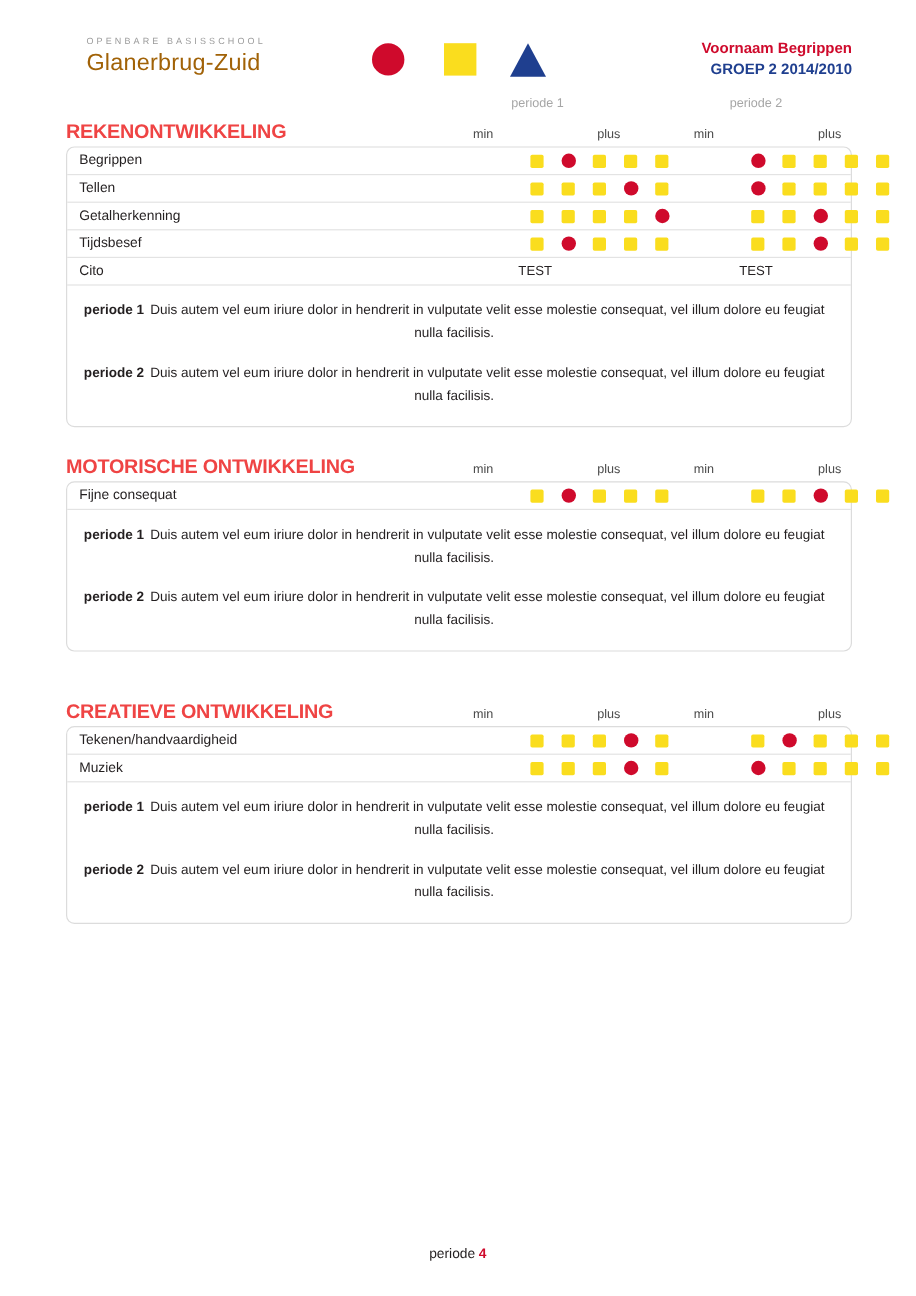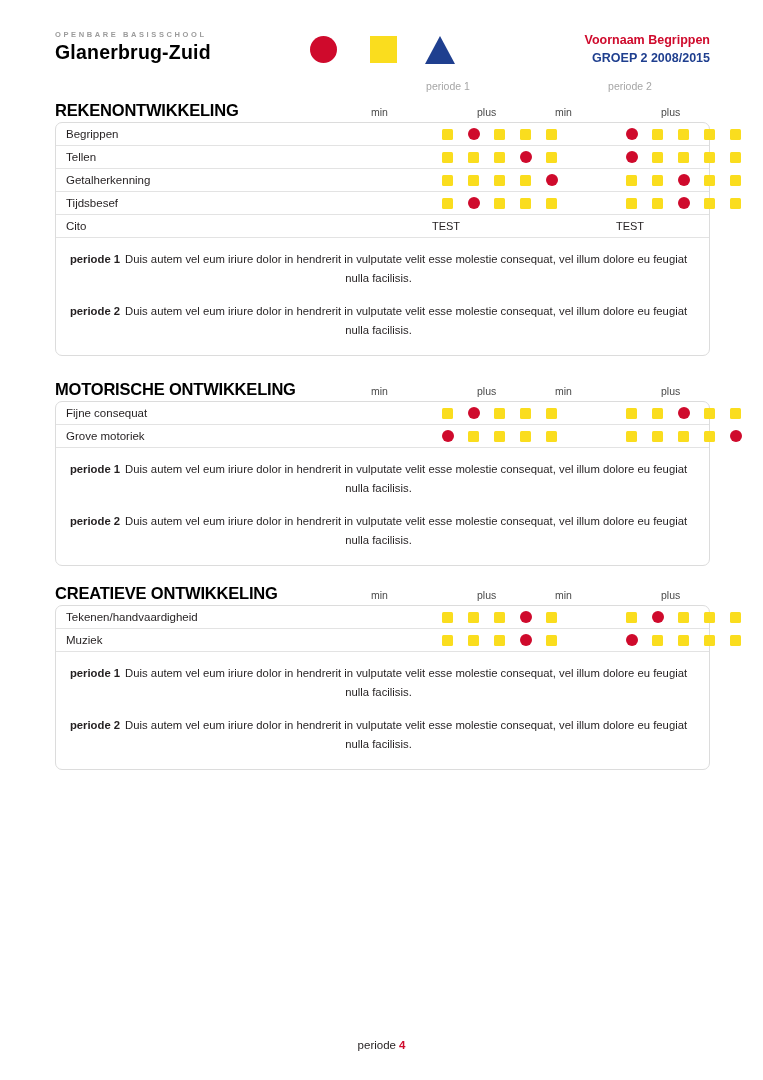--- a/index.html
+++ b/index.html
@@ -18,35 +18,34 @@
 
   
   #header {
     position: absolute;
     left: 0; top: 0;
     width: 763px;
     height: 82px;
   }
   #logo-block {
     position: absolute;
-    left: 55px;
+    left: 72px;
     top: 30px;
     width: 260px;
-    font-weight: bold;
   }
   #logo-kicker {
     font-size: 7.5px;
     letter-spacing: 2.6px;
     color: #9b9b9b;
     font-family: "Liberation Sans", sans-serif;
     white-space: nowrap;
   }
   #logo-name {
     font-size: 19.5px;
-    color: #000000;
+    color: #a16207;
     letter-spacing: 0.2px;
     margin-top: 2px;
     font-family: "Liberation Sans", sans-serif;
     white-space: nowrap;
   }
 
   #legend-shapes {
     position: absolute;
     left: 305px;
     top: 32px;
@@ -105,21 +104,21 @@
   .section-head {
     position: relative;
     height: 40px;
   }
   .section-title {
     position: absolute;
     left: 55px;
     bottom: 2px;
     font-size: 16.5px;
     font-weight: bold;
-    color: #000000;
+    color: #ef4444;
     letter-spacing: -0.2px;
     white-space: nowrap;
   }
   .period-label {
     position: absolute;
     top: -2px;
     font-size: 10.5px;
     color: #a6a6a6;
     white-space: nowrap;
     text-align: center;
@@ -127,21 +126,21 @@
   }
   .period-label.p1 { left: 408px; }
   .period-label.p2 { left: 590px; }
 
   .scale-label {
     position: absolute;
     bottom: 4px;
     font-size: 10.5px;
     color: #4a4a4a;
     white-space: nowrap;
-    text-align: left;
+    text-align: right;
     width: 40px;
   }
   .scale-label.min1  { left: 371px; }
   .scale-label.plus1 { left: 477px; }
   .scale-label.min2  { left: 555px; }
   .scale-label.plus2 { left: 661px; }
 
   .card {
     position: relative;
     margin: 0 0 0 55px;
@@ -251,21 +250,21 @@
   </div>
 
   <div id="legend-shapes">
     <div class="legend-circle"></div>
     <div class="legend-square"></div>
     <div class="legend-triangle"></div>
   </div>
 
   <div id="student-block">
     <div id="student-name">Voornaam Begrippen</div>
-    <div id="student-group">GROEP 2  2008/2015</div>
+    <div id="student-group">GROEP 2  2014/2010</div>
   </div>
 
 </div>
 
 <div id="sections-host">
     <div class="section" style="top: 82px;">
       <div class="section-head">
         <div class="section-title">REKENONTWIKKELING</div>
         <div class="period-label p1">periode 1</div>
         <div class="period-label p2">periode 2</div>
@@ -373,37 +372,20 @@
             <div class="marker sq" style="left: 165px;"></div>
           </div>
           <div class="markers p2">
             <div class="marker sq" style="left: 61px;"></div>
             <div class="marker sq" style="left: 87px;"></div>
             <div class="marker dot" style="left: 113px;"></div>
             <div class="marker sq" style="left: 139px;"></div>
             <div class="marker sq" style="left: 165px;"></div>
           </div>
         </div>
-        <div class="row">
-          <div class="row-label">Grove motoriek</div>
-          <div class="markers p1">
-            <div class="marker dot" style="left: 61px;"></div>
-            <div class="marker sq" style="left: 87px;"></div>
-            <div class="marker sq" style="left: 113px;"></div>
-            <div class="marker sq" style="left: 139px;"></div>
-            <div class="marker sq" style="left: 165px;"></div>
-          </div>
-          <div class="markers p2">
-            <div class="marker sq" style="left: 61px;"></div>
-            <div class="marker sq" style="left: 87px;"></div>
-            <div class="marker sq" style="left: 113px;"></div>
-            <div class="marker sq" style="left: 139px;"></div>
-            <div class="marker dot" style="left: 165px;"></div>
-          </div>
-        </div>
         <div class="notes">
           <p class="note"><span class="note-label">periode 1</span><span>Duis autem vel eum iriure dolor in hendrerit in vulputate velit esse molestie consequat, vel illum dolore eu feugiat nulla facilisis.</span></p>
           <p class="note"><span class="note-label">periode 2</span><span>Duis autem vel eum iriure dolor in hendrerit in vulputate velit esse molestie consequat, vel illum dolore eu feugiat nulla facilisis.</span></p>
         </div>
       </div>
     </div>
     <div class="section" style="top: 565px;">
       <div class="section-head">
         <div class="section-title">CREATIEVE ONTWIKKELING</div>
         <div class="scale-label min1">min</div>

